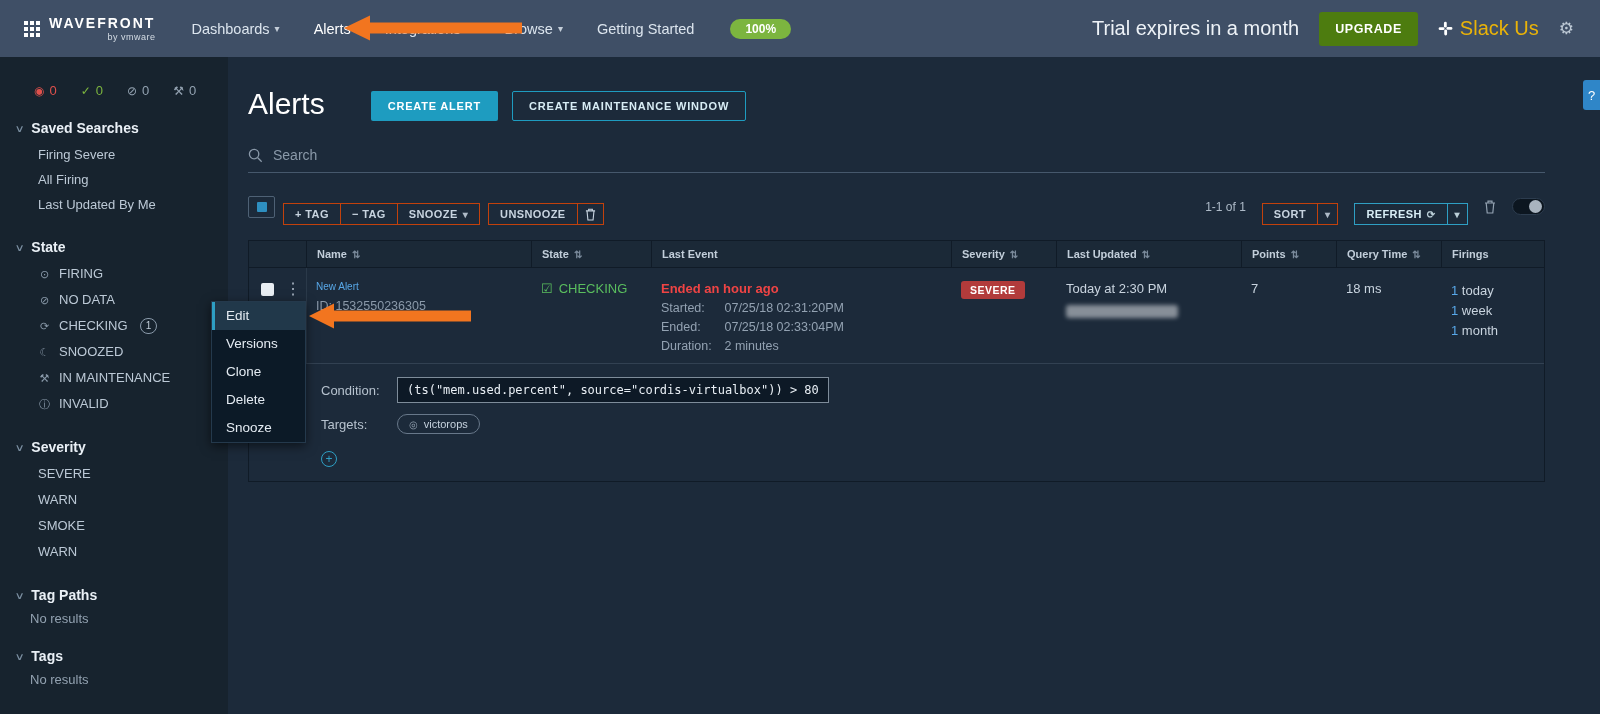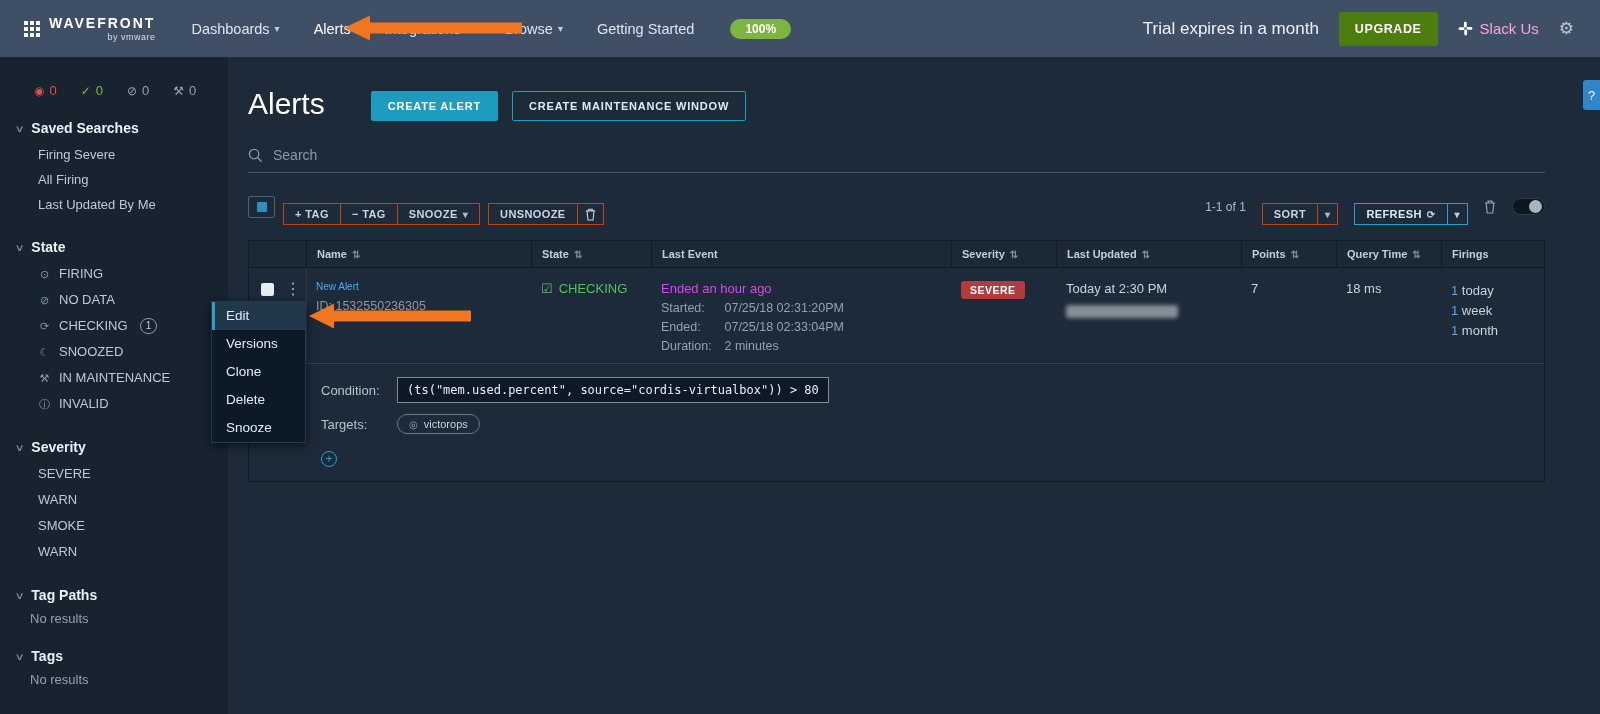--- a/index.html
+++ b/index.html
@@ -12,23 +12,23 @@
   .logo-grid{display:grid;grid-template-columns:repeat(3,4px);gap:2px;}
   .logo-grid i{width:4px;height:4px;background:#fff;display:block;}
   .logo-title{font-size:14px;font-weight:bold;letter-spacing:2px;color:#fff;}
   .logo-sub{font-size:9px;color:#D5DDE5;text-align:right;margin-top:1px;letter-spacing:.5px;}
   .nav{display:flex;align-items:center;margin-left:36px;}
   .nav-item{display:flex;align-items:center;gap:5px;margin-right:34px;font-size:14.5px;color:#DCE5EE;cursor:pointer;white-space:nowrap;}
   .nav-item.active{color:#fff;}
   .caret{font-size:10px;opacity:.85;}
   .progress-pill{background:#7CB53F;color:#fff;font-size:12px;font-weight:bold;border-radius:11px;padding:3px 15px;margin-left:2px;}
   .nav-right{margin-left:auto;display:flex;align-items:center;gap:20px;}
-  .trial{font-size:17px;color:#EDF2F7;white-space:nowrap;}
+  .trial{font-size:20px;color:#EDF2F7;white-space:nowrap;}
   .upgrade{background:#4d7c0f;color:#fff;border:none;font-weight:bold;font-size:12.5px;letter-spacing:.6px;padding:10px 16px;border-radius:3px;cursor:pointer;font-family:inherit;}
-  .slack{display:flex;align-items:center;gap:7px;font-size:15px;color:#f9a8d4;cursor:pointer;white-space:nowrap;}
+  .slack{display:flex;align-items:center;gap:7px;font-size:20px;color:#eab308;cursor:pointer;white-space:nowrap;}
   .gear{font-size:17px;color:#BCC8D4;cursor:pointer;}
 
   
   .sidebar{position:absolute;top:57px;left:0;bottom:0;width:228px;background:#17232E;padding-top:26px;z-index:1;}
   .counters{display:flex;gap:24px;padding-left:34px;align-items:center;}
   .counter{display:flex;align-items:center;gap:5px;cursor:pointer;}
   .ci{font-size:12px;}
   .red{color:#E0514C;}.green{color:#7CB53F;}.gray{color:#93A2B1;}
   .cv{font-size:13px;}
   .side-heading{display:flex;align-items:center;gap:8px;margin:22px 0 6px 16px;font-size:14px;font-weight:bold;color:#EAF0F6;cursor:pointer;}
@@ -76,21 +76,21 @@
   .row-top{padding:13px 0 10px 0;position:relative;}
   .row-top::after{content:"";position:absolute;left:57px;top:0;bottom:0;width:1px;background:rgba(130,150,170,.14);}
   .cell{padding-left:10px;font-size:13px;color:#C9D4DF;}
   .sel-cell{display:flex;gap:11px;padding-left:12px;align-items:flex-start;}
   .row-cb{width:13px;height:13px;background:#E9EEF3;border-radius:2px;margin-top:2px;cursor:pointer;flex:none;}
   .kebab{font-size:16px;color:#A8B4C2;cursor:pointer;line-height:16px;}
   .alert-link{color:#58A8E8;font-size:10px;cursor:pointer;}
   .alert-id{margin-top:7px;font-size:12.5px;color:#8A99A9;}
   .state-cell{color:#5ABE5E;display:flex;gap:6px;align-items:flex-start;}
   .state-icon{font-size:13px;line-height:16px;}
-  .ev-headline{color:#d946ef;}
+  .ev-headline{color:#ef4444;font-weight:bold;}
   .ev-line{margin-top:5px;font-size:12.5px;color:#93A2B2;}
   .ev-label{display:inline-block;width:60px;}
   .sev-badge{display:inline-block;background:#B23B3B;color:#fff;font-size:10.5px;font-weight:bold;letter-spacing:.5px;padding:3px 9px;border-radius:3px;}
   .redacted{margin-top:9px;width:112px;height:13px;background:#9AA1A9;border-radius:3px;filter:blur(2px);opacity:.85;}
   .f-line{line-height:20px;}
   .f-count{color:#58A8E8;}
   .row-details{margin-left:57px;border-top:1px solid rgba(130,150,170,.22);padding:13px 0 0 15px;}
   .cond-row{display:flex;align-items:center;}
   .cond-label{width:62px;font-size:13px;color:#B6C2CE;margin-right:14px;flex:none;}
   .cond-box{border:1px solid #7E8C9A;background:#0D1926;padding:5px 9px;font-family:"DejaVu Sans Mono",monospace;font-size:12px;color:#E9EFF5;white-space:nowrap;}

